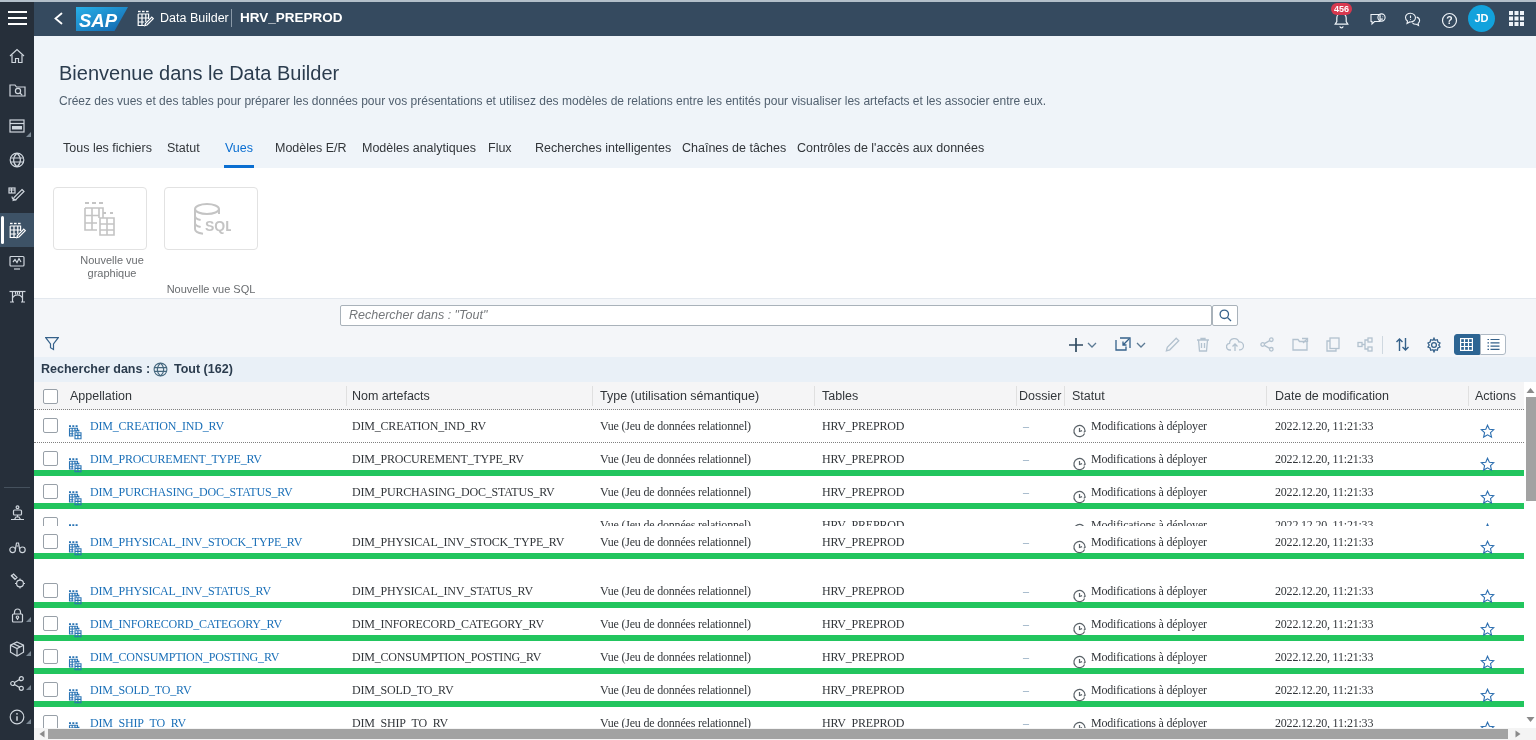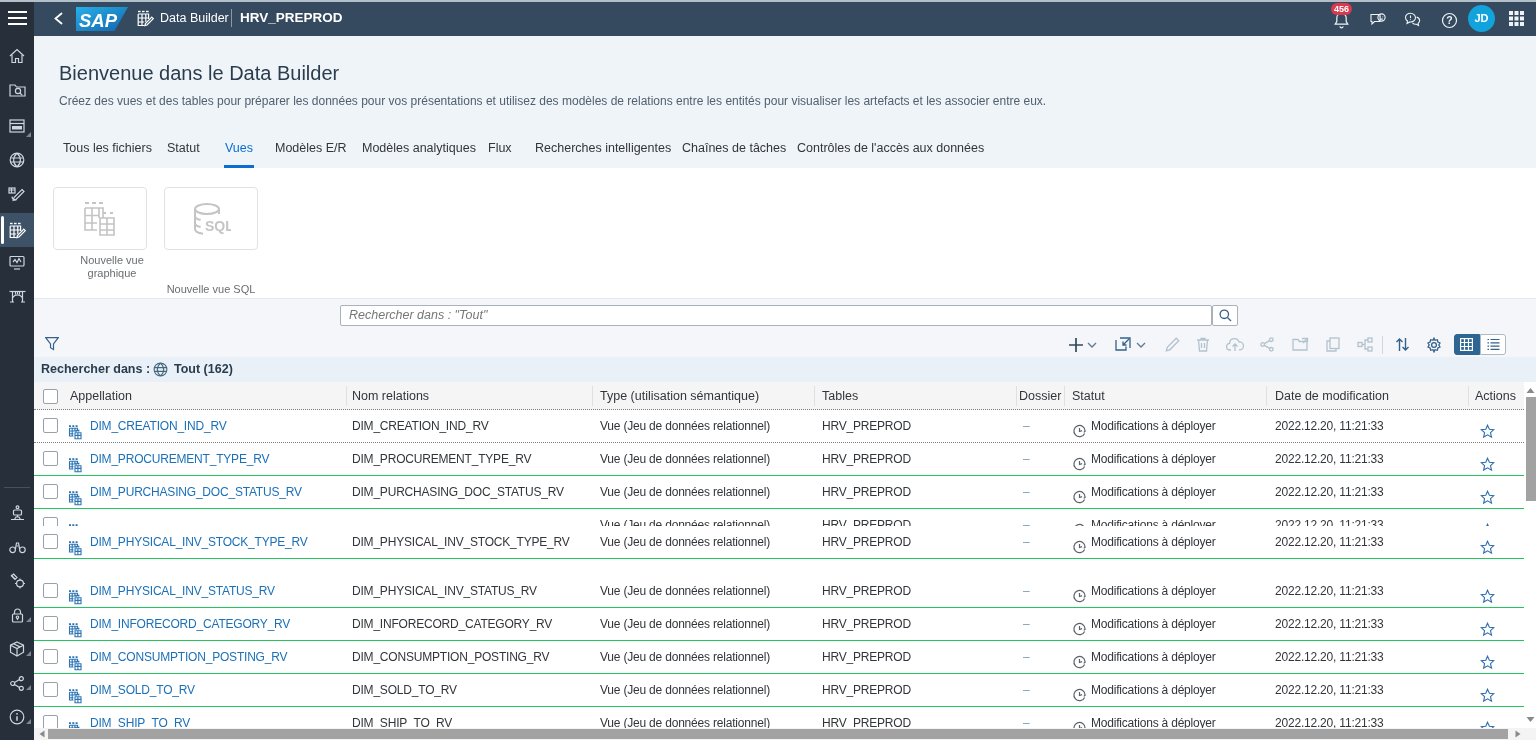--- a/index.html
+++ b/index.html
@@ -37,23 +37,23 @@
 .tile { position:absolute; top:187px; width:94px; height:63px; background:#fff; border:1px solid #e2e2e2; border-radius:4px; display:flex; align-items:center; justify-content:center; }
 .tlabel { position:absolute; font-size:11px; color:#6a6d70; text-align:center; line-height:13px; }
 
 
 #searchbox { left:340px; top:305px; width:872px; height:21px; background:#fff; border:1px solid #a9b2ba; border-radius:2px; font-style:italic; color:#74777a; font-size:12.5px; line-height:19px; padding-left:8px; }
 #searchbtn { left:1212px; top:305px; width:26px; height:21px; background:#fff; border:1px solid #a9b2ba; border-radius:2px; display:flex; align-items:center; justify-content:center; }
 
 
 .hcell { position:absolute; top:382px; height:28px; font-size:12.5px; color:#32363a; line-height:28px; white-space:nowrap; }
 .vsep { position:absolute; top:386px; height:20px; width:1px; background:#e0e0e0; }
-.row { position:absolute; left:34px; width:1490px; height:33px; background:#fff; }
+.row { position:absolute; left:34px; width:1490px; height:33px; background:#fff;font-family:Liberation Serif, serif; }
 .rb-dash { border-bottom:1px dotted #808080; }
-.rb-solid { border-bottom:1px solid #22c55e;padding-left:16px; }
+.rb-solid { border-bottom:6px solid #22c55e;padding-left:16px; }
 .cell { position:absolute; top:0; height:33px; line-height:33px; font-size:12px; letter-spacing:-0.2px; color:#32363a; white-space:nowrap; }
 .link { color:#1b70b8; }
 .cb { position:absolute; width:15px; height:15px; border:1.5px solid #98a0a8; border-radius:2px; background:#fff; }
 
 
 #vscroll { left:1524px; top:382px; width:12px; height:346px; background:#fff; }
 #vthumb { left:1526px; top:397px; width:10px; height:104px; background:#a2a2a2; }
 #hscroll { left:34px; top:728px; width:1502px; height:12px; background:#f4f4f4; }
 #hthumb { left:48px; top:729px; width:1460px; height:10px; background:#a2a2a2; }
 </style>
@@ -475,21 +475,21 @@
 <div class="vsep" style="left:1016px;"></div>
 <div class="vsep" style="left:1064px;"></div>
 <div class="vsep" style="left:1266px;"></div>
 <div class="vsep" style="left:1468px;"></div>
 
 <div class="abs" style="left:41px; top:362px; font-size:12.5px; font-weight:bold; color:#2b3c4e;">Rechercher dans :</div>
 <div class="abs" style="left:174px; top:362px; font-size:12.5px; font-weight:bold; color:#2b3c4e;">Tout (162)</div>
 
 <div class="cb" style="left:43px; top:389px;"></div>
 <div class="hcell" style="left:70px;">Appellation</div>
-<div class="hcell" style="left:352px;">Nom relations</div>
+<div class="hcell" style="left:352px;">Nom artefacts</div>
 <div class="hcell" style="left:600px;">Type (utilisation sémantique)</div>
 <div class="hcell" style="left:822px;">Tables</div>
 <div class="hcell" style="left:1019px;">Dossier</div>
 <div class="hcell" style="left:1072px;">Statut</div>
 <div class="hcell" style="left:1275px;">Date de modification</div>
 <div class="hcell" style="left:1475px;">Actions</div>
 <div class="abs" style="left:34px; top:409px; width:1490px; border-bottom:1px dotted #808080;"></div>
 
 <div class="row rb-dash" style="top:410px;">
 <div class="cb" style="left:9px; top:8px;"></div>

